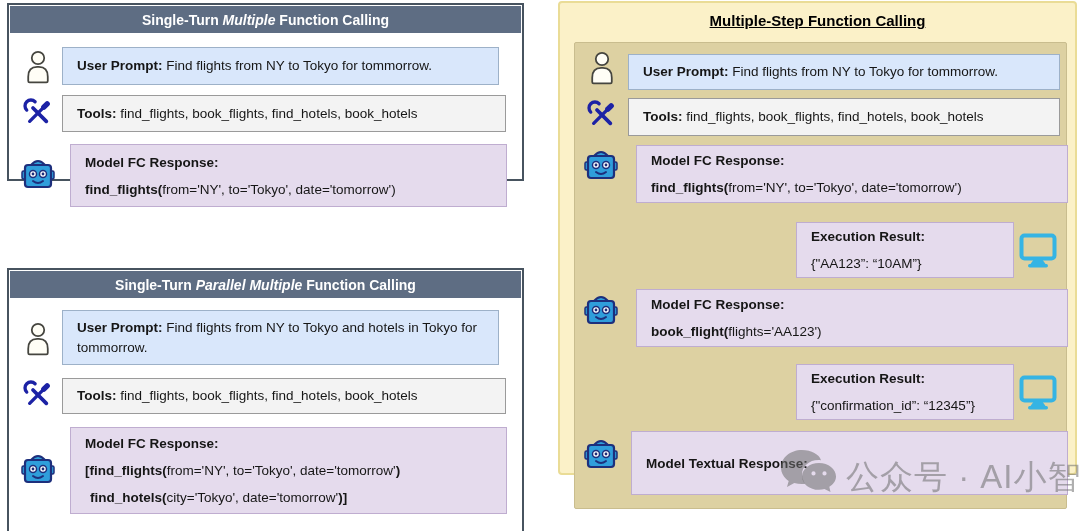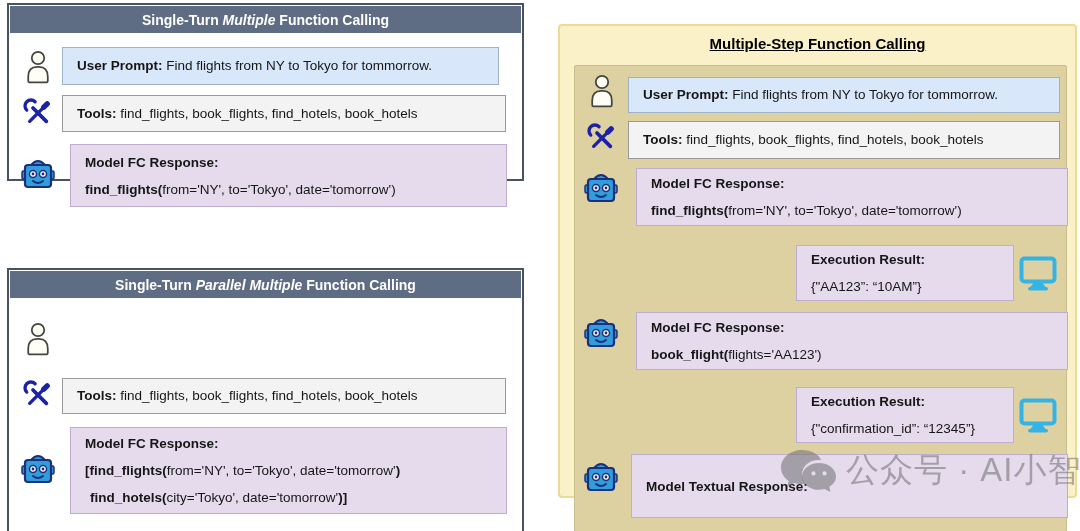--- a/index.html
+++ b/index.html
@@ -19,30 +19,30 @@
   .box.gray   { background:#f3f3f3; border:1.5px solid #9a9a9a; }
   .box.purple { background:#e5dbed; border:1.5px solid #bfadd0;margin-left:8px; }
   .code-line { line-height:27px; white-space:nowrap; }
   .lbl-line  { line-height:27px; }
   .indent { padding-left:5px; }
 
   .icon { position:absolute; }
   .icon svg { display:block; }
 
   
-  .right-outer { position:absolute; left:558px; top:24px; width:519px; height:474px;
+  .right-outer { position:absolute; left:558px; top:1px; width:519px; height:474px;
                  background:#fbf1c8; border:2px solid #eadc96; border-radius:4px; }
   .right-title { position:absolute; left:0; right:0; top:9px; text-align:center;
                  font-size:15px; font-weight:bold; color:#000;
                  text-decoration:underline; }
   .right-inner { position:absolute; left:14px; top:39px; width:493px; height:467px;
                  background:#ddd1a2; border:1px solid #c9bd8e; border-radius:2px; }
 
   
-  .watermark { position:absolute; left:778px; top:448px; display:flex; align-items:flex-start;
+  .watermark { position:absolute; left:778px; top:448px; display:flex; align-items:flex-end;
                color:rgba(110,110,110,0.55); z-index:20; pointer-events:none; }
   .watermark .wm-text { font-size:33px; letter-spacing:1px; margin-left:6px; white-space:pre; }
 </style>
 </head>
 <body>
 
 <div class="canvas">
 
   <section class="panel" style="left:7px; top:3px; width:517px; height:178px;">
     <div class="panel-title">
@@ -96,20 +96,23 @@
     <div class="panel-title">
       <span class="tt"><span>Single-Turn </span><i>Parallel Multiple</i><span> Function Calling</span></span>
     </div>
 
     <div class="icon" style="left:13px; top:50px;">
       <svg width="32" height="36" viewBox="0 0 36 40">
         <circle cx="18" cy="11" r="7" fill="#fffef6" stroke="#45453f" stroke-width="2"></circle>
         <path d="M7 37 L7 32 Q7 21 17 21 L19 21 Q29 21 29 32 L29 37 Q29 38.5 27.5 38.5 L8.5 38.5 Q7 38.5 7 37 Z" fill="#fffef6" stroke="#45453f" stroke-width="2" stroke-linejoin="round"></path>
       </svg>
     </div>
+    <div class="box blue" style="left:53px; top:40px; width:437px; height:55px;">
+      <div><b>User Prompt:</b><span> Find flights from NY to Tokyo and hotels in Tokyo for tommorrow.</span></div>
+    </div>
 
     <div class="icon" style="left:14px; top:110px;">
       <svg width="30" height="30" viewBox="0 0 36 36">
         <g stroke="#1c22a5" fill="none" stroke-linecap="round">
           <path d="M14.5 4.5 A7 7 0 1 0 4.5 14.5" stroke-width="4"></path>
           <line x1="12" y1="12" x2="28" y2="28" stroke-width="4.5"></line>
           <line x1="28" y1="8" x2="8" y2="28" stroke-width="4"></line>
           <line x1="29" y1="7" x2="25" y2="11" stroke-width="6.5"></line>
         </g>
       </svg>

